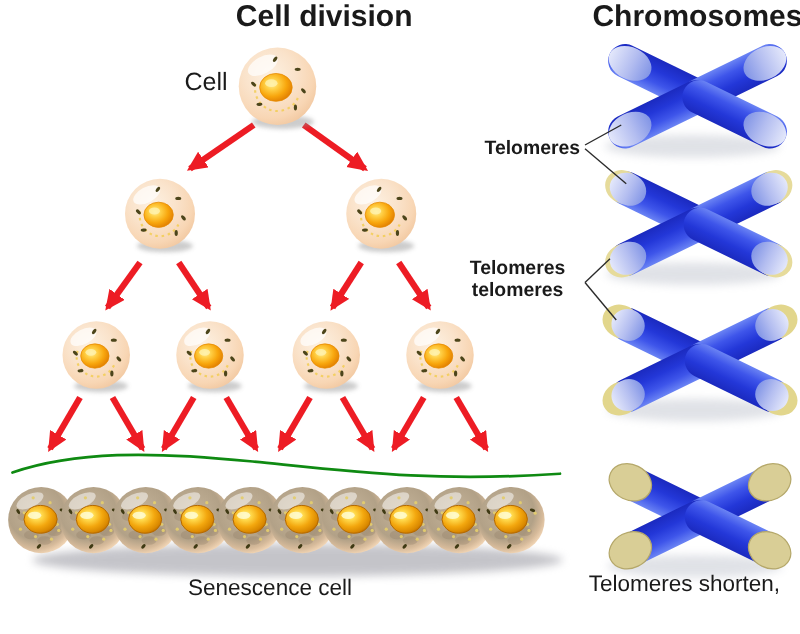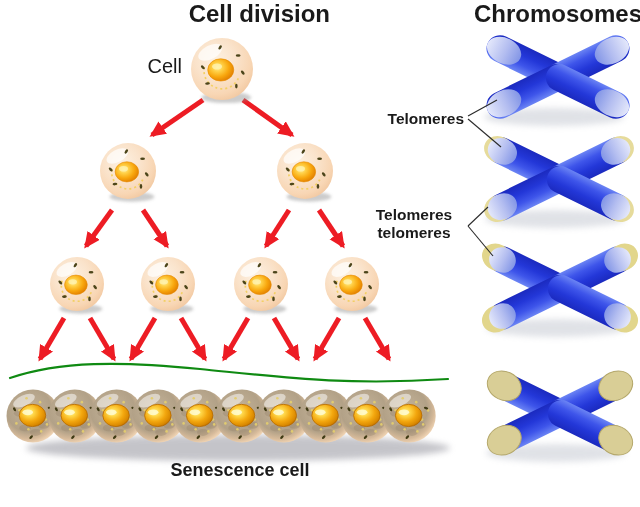--- a/index.html
+++ b/index.html
@@ -482,17 +482,18 @@
 
   <div class="lbl plain20" style="left:118px;top:55px;width:64px;">Cell</div>
 
   <div class="lbl small right-align" style="left:364px;top:110px;width:100px;">Telomeres</div>
 
   <div class="lbl small center" style="left:364px;top:206px;width:100px;">
     <div>Telomeres</div>
     <div>telomeres</div>
   </div>
 
-  <div class="lbl cap" style="left:140px;top:459px;width:200px;font-weight:bold;">Senescence cell</div>
+  <div class="lbl cap" style="left:116px;top:459px;width:200px;">Senescence cell</div>
 
   <div class="lbl cap" style="left:455px;top:456px;width:185px;">
+    <div>Telomeres shorten,</div>
   </div>
 </div>
 
 </body></html>

